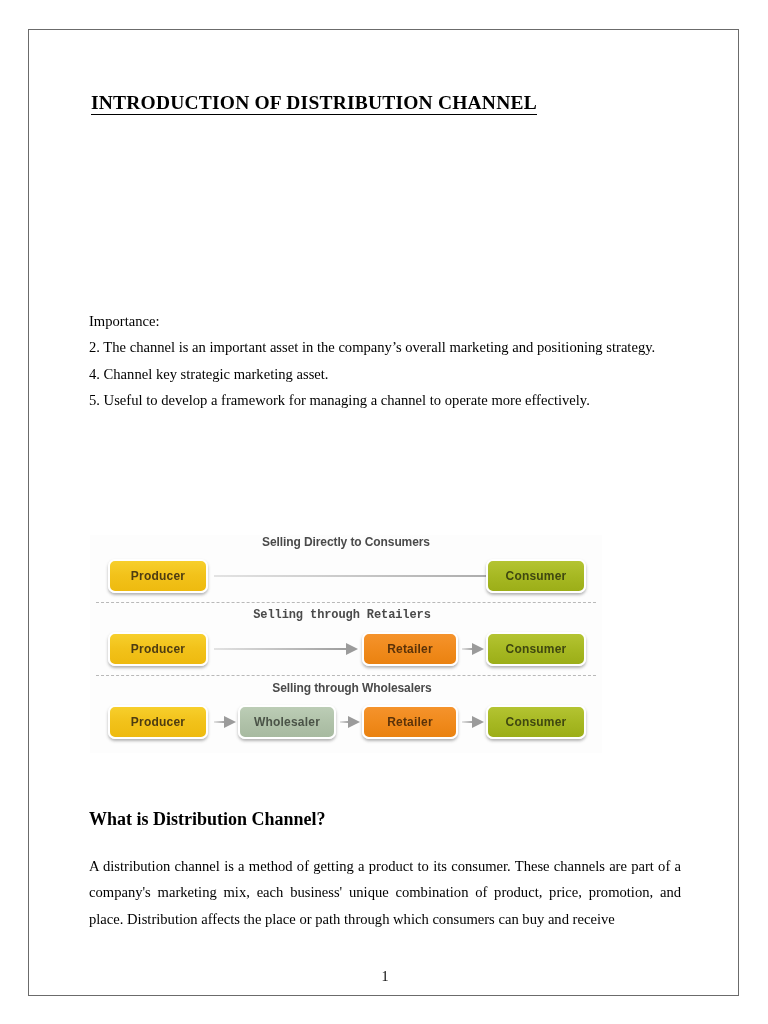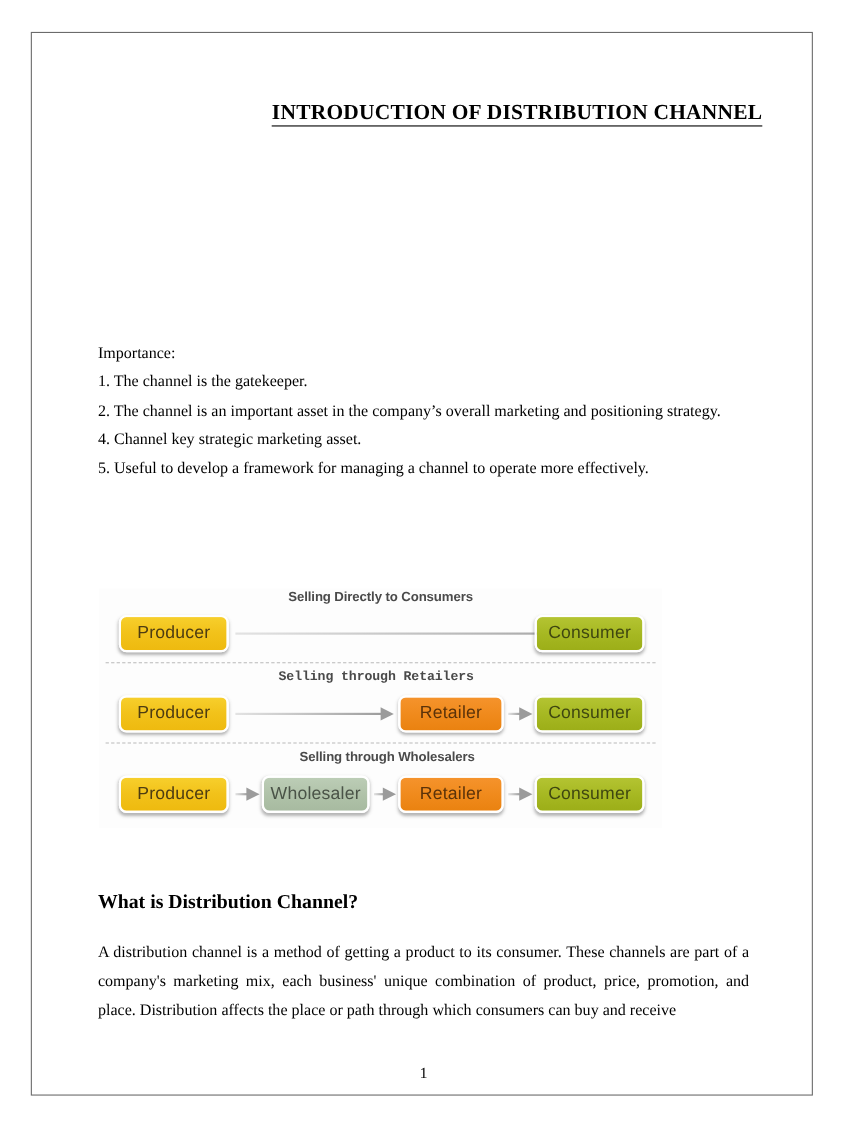--- a/index.html
+++ b/index.html
@@ -33,24 +33,24 @@
     position: absolute;
     left: 60px;
     top: 0;
     width: 592px;
     height: 100%;
   }
 
   
   .doc-title {
     position: absolute;
-    left: 12px;
+    left: 2px;
     top: 62px;
     width: 592px;
-    text-align: right;
+    text-align: left;
     font-size: 19.5px;
     font-weight: bold;
     letter-spacing: 0.2px;
     white-space: nowrap;
   }
   .doc-title span {
     border-bottom: 1.6px solid #000;
     padding-bottom: 1px;
   }
 
@@ -117,22 +117,22 @@
     position: absolute;
     top: 4px;
     height: 34px;
     border-radius: 7px;
     border: 2.5px solid #ffffff;
     box-shadow: 0 2px 3px rgba(60,60,60,0.38);
     display: flex;
     align-items: center;
     justify-content: center;
     font-family: "Liberation Sans", "DejaVu Sans", sans-serif;
-    font-size: 16px;
-    font-weight: normal;
+    font-size: 12px;
+    font-weight: bold;
     color: #463617;
     letter-spacing: 0.2px;
     white-space: nowrap;
   }
   .node.producer {
     background: linear-gradient(180deg, #f7cf2c 0%, #f2c21a 48%, #eeba0f 100%);
     color: #4d3c12;
   }
   .node.consumer {
     background: linear-gradient(180deg, #b4c432 0%, #a6b822 52%, #9cae18 100%);
@@ -211,21 +211,20 @@
 <div class="page">
   <div class="page-inner">
 
     <div class="doc-title">
       <span>INTRODUCTION OF DISTRIBUTION CHANNEL</span>
     </div>
 
 
     <div class="body-block importance-block">
       <p class="line">Importance:</p>
-      <p class="line">1. The channel is the gatekeeper.</p>
       <p class="line">2. The channel is an important asset in the company’s overall marketing and positioning strategy.</p>
       <p class="line">4. Channel key strategic marketing asset.</p>
       <p class="line">5. Useful to develop a framework for managing a channel to operate more effectively.</p>
     </div>
 
     <div class="diagram">
 
       <div class="diagram-row row-0">
         <div class="row-caption">Selling Directly to Consumers</div>
         <div class="flow">

